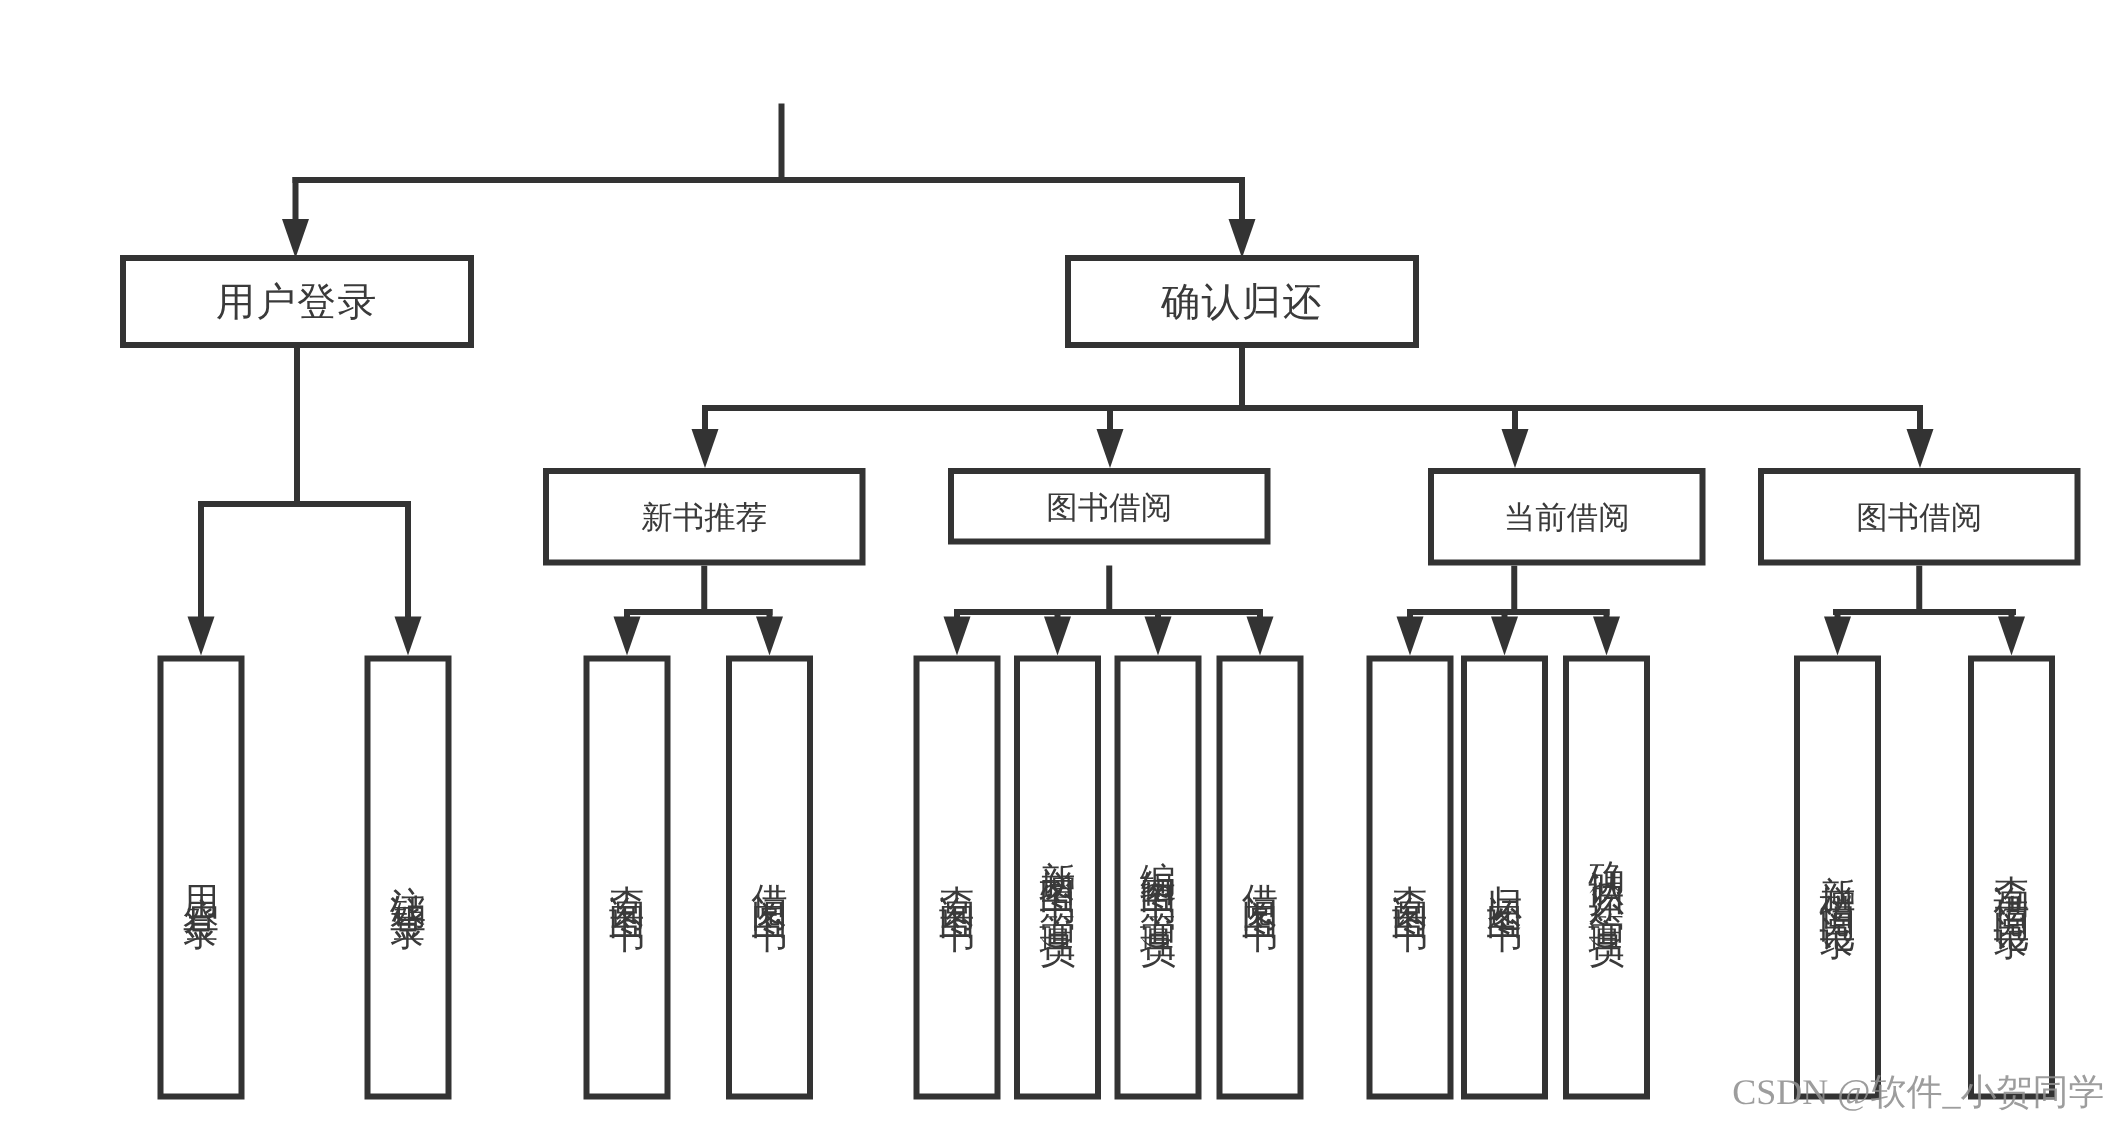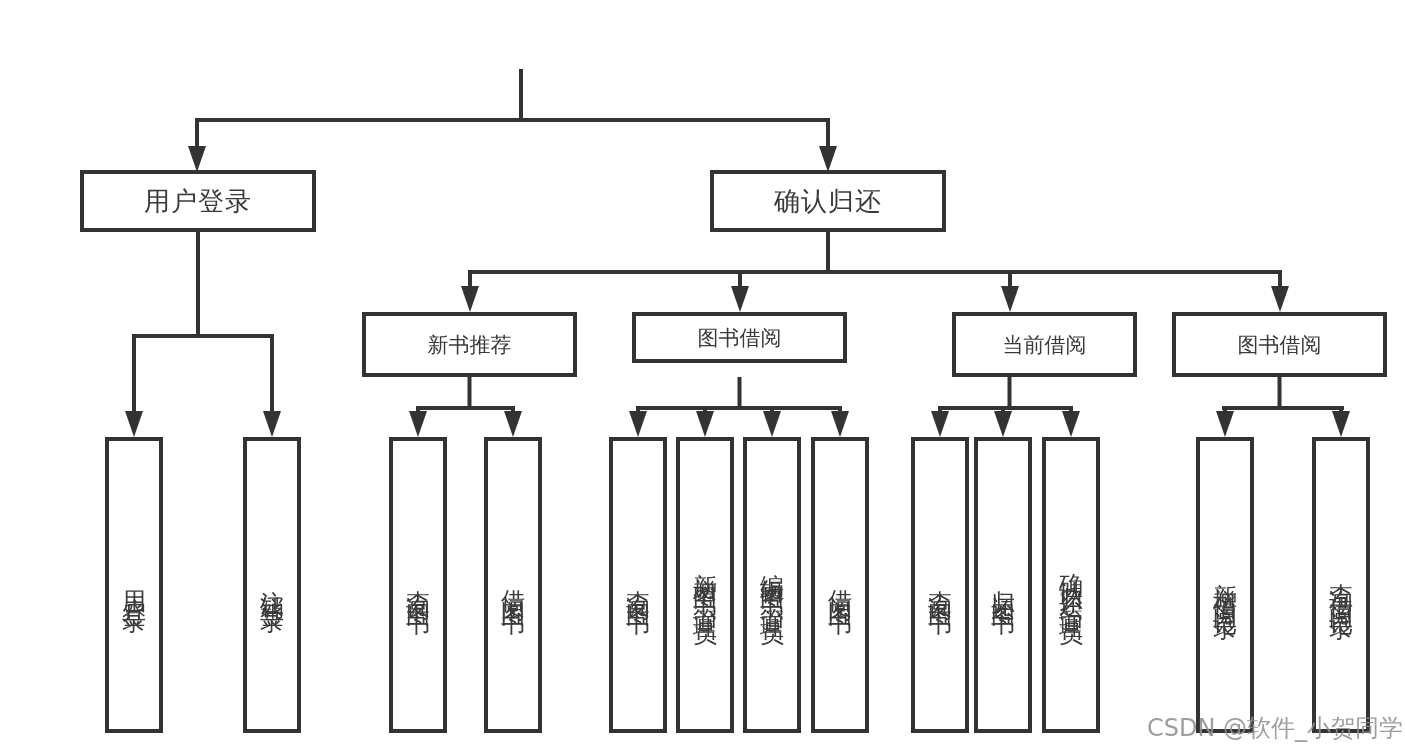--- a/index.html
+++ b/index.html
@@ -51,20 +51,21 @@
     white-space:normal;
   }
   .watermark{
     position:absolute;
     top:712px;right:2px;
     font-size:24px;
     color:var(--watermark);
     opacity:.88;
     z-index:10;
     white-space:nowrap;
+    font-family:Liberation Serif, serif;
   }
 </style>
 </head>
 <body>
 
 <div class="canvas">
 
   <svg class="connectors" width="1405" height="747" aria-hidden="true">
     <g>
       <line x1="521" y1="69" x2="521" y2="122"></line>

